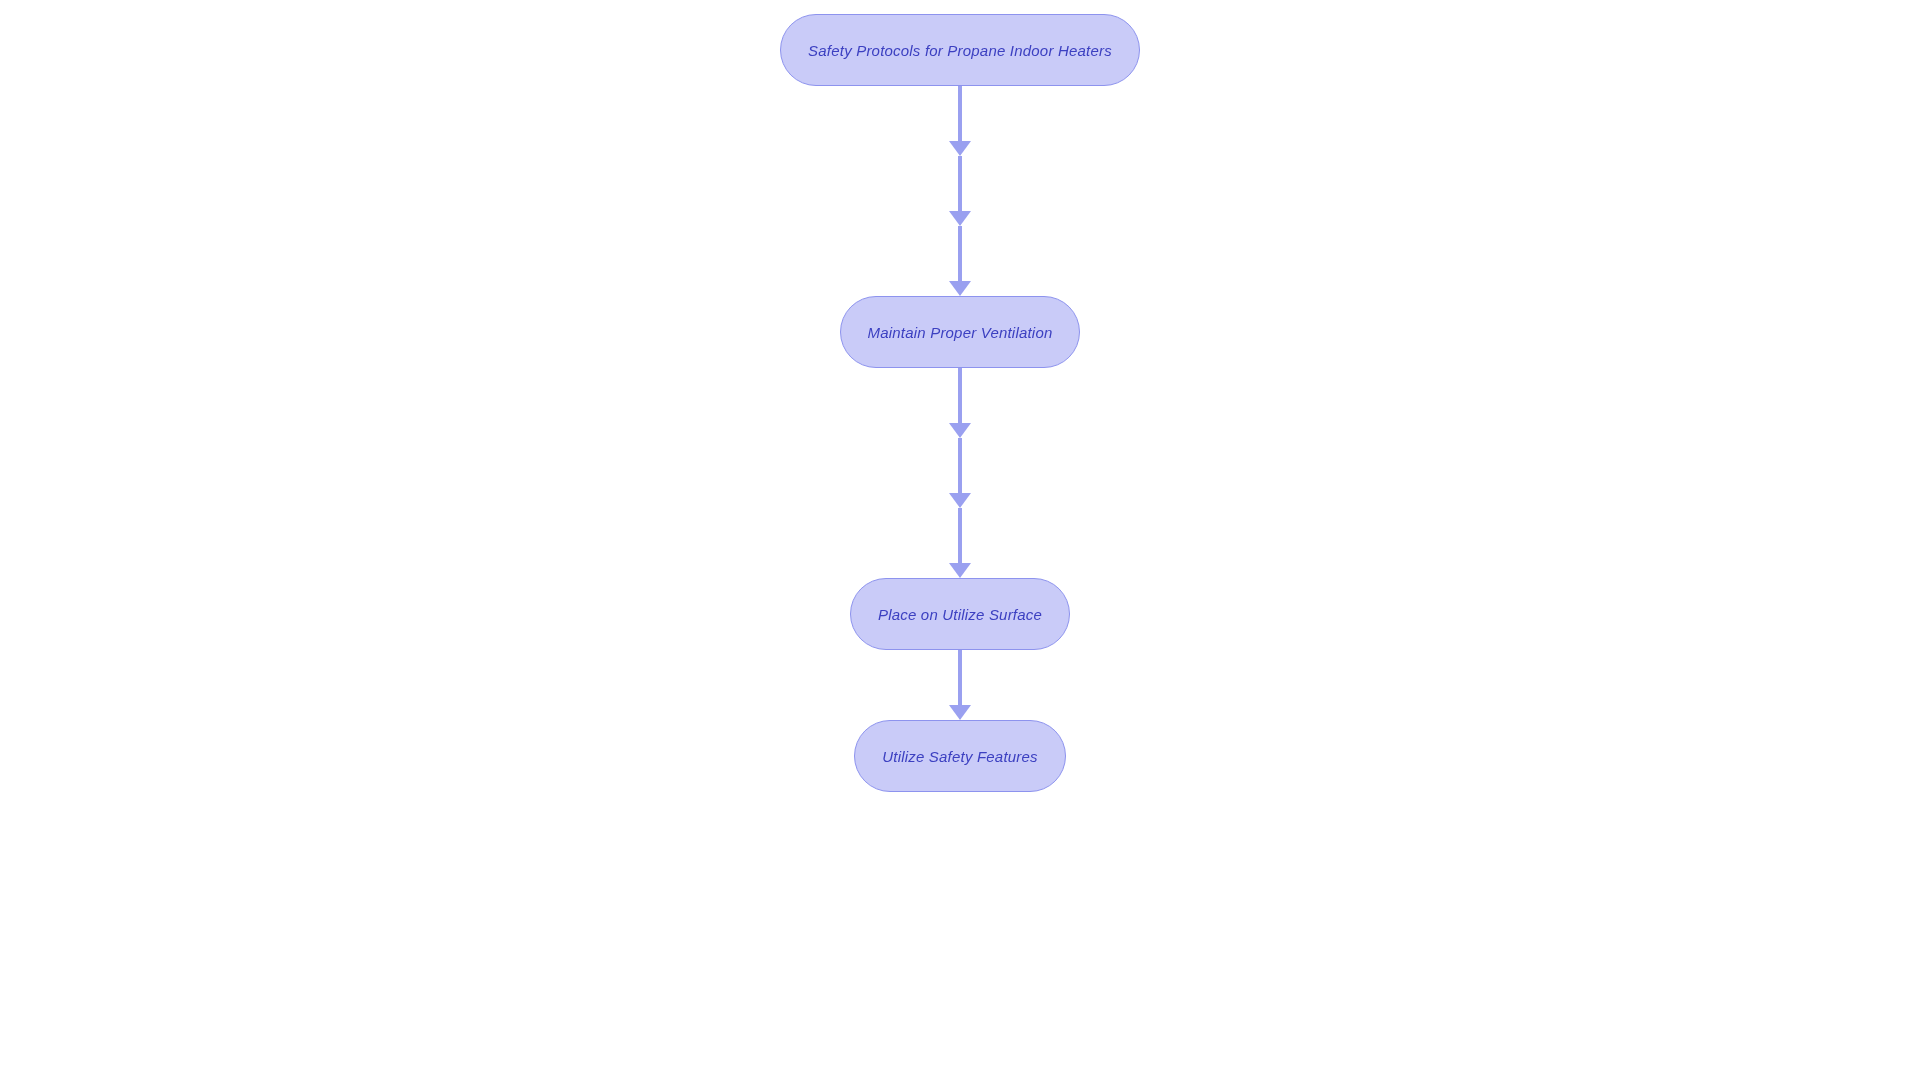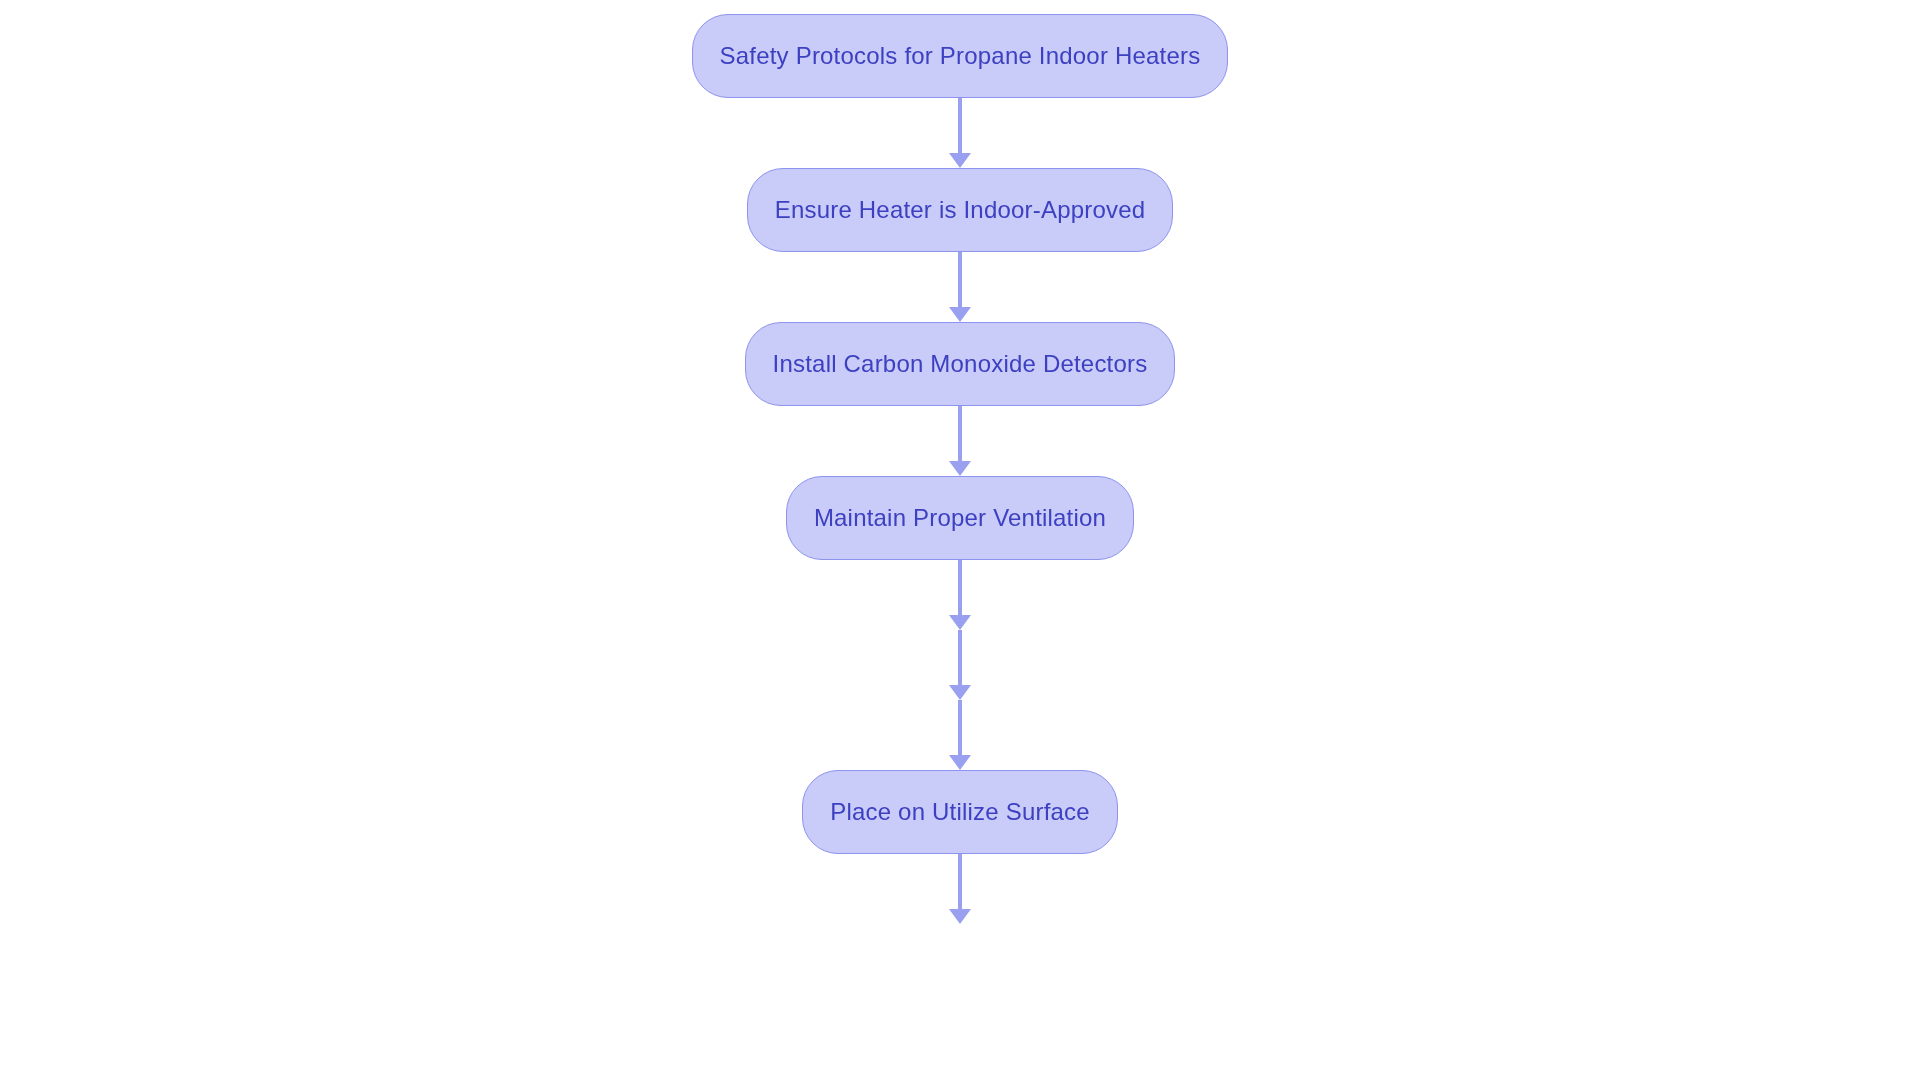--- a/index.html
+++ b/index.html
@@ -18,33 +18,34 @@
   .flow {
     position: absolute;
     top: 14px;
     left: 0;
     width: 100%;
     display: flex;
     flex-direction: column;
     align-items: center;
   }
   .node {
-    height: 84px;
+    height: 72px;
     box-sizing: border-box;
     border-radius: 36px;
     background: var(--node-fill, #c9cbf8);
     border: 1.5px solid var(--node-border, #8d93ee);
     color: var(--node-text, #3c40c1);
     display: flex;
     align-items: center;
     justify-content: center;
     padding: 0 27px;
-    font-size: 24px;
+    font-size: 15px;
     letter-spacing: 0.2px;
     white-space: nowrap;
+    font-style: italic;
   }
   .connector {
     display: flex;
     flex-direction: column;
     align-items: center;
     height: 70px;
   }
   .connector .line {
     width: 3.5px;
     flex: 1;
@@ -62,26 +63,24 @@
 </head>
 <body>
 
 <div class="canvas">
   <div class="flow" id="flow">
       <div class="node">Safety Protocols for Propane Indoor Heaters</div>
       <div class="connector">
         <div class="line"></div>
         <div class="head"></div>
       </div>
-      <div class="node">Ensure Heater is Indoor-Approved</div>
       <div class="connector">
         <div class="line"></div>
         <div class="head"></div>
       </div>
-      <div class="node">Install Carbon Monoxide Detectors</div>
       <div class="connector">
         <div class="line"></div>
         <div class="head"></div>
       </div>
       <div class="node">Maintain Proper Ventilation</div>
       <div class="connector">
         <div class="line"></div>
         <div class="head"></div>
       </div>
       <div class="connector">
@@ -90,14 +89,15 @@
       </div>
       <div class="connector">
         <div class="line"></div>
         <div class="head"></div>
       </div>
       <div class="node">Place on Utilize Surface</div>
       <div class="connector">
         <div class="line"></div>
         <div class="head"></div>
       </div>
+      <div class="node">Utilize Safety Features</div>
     </div>
 </div>
 
 </body></html>

